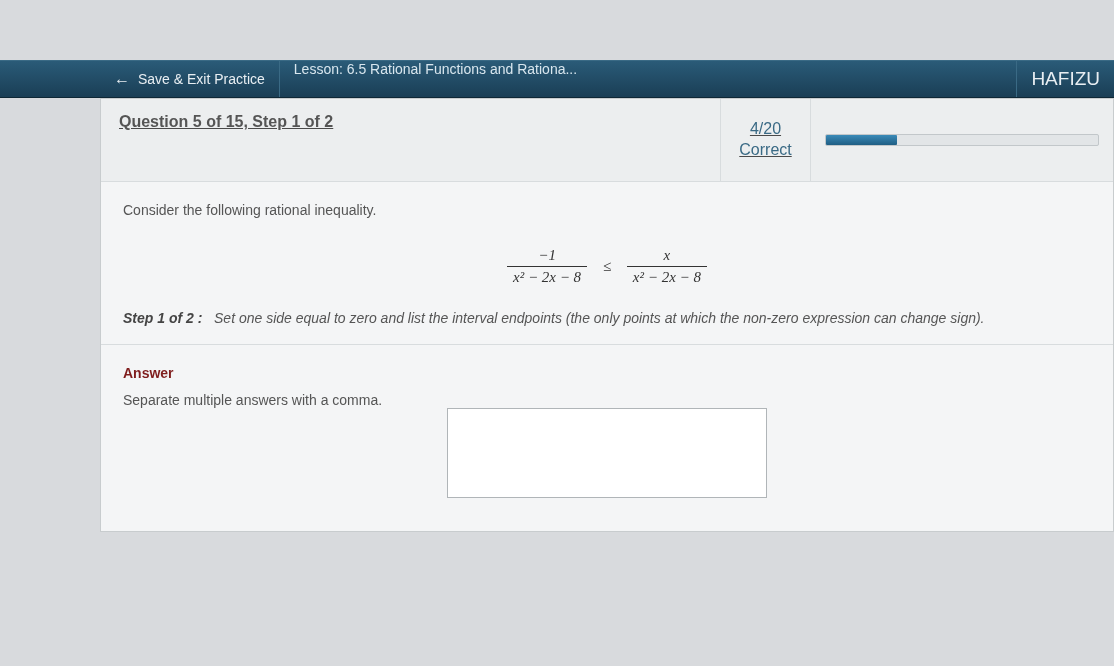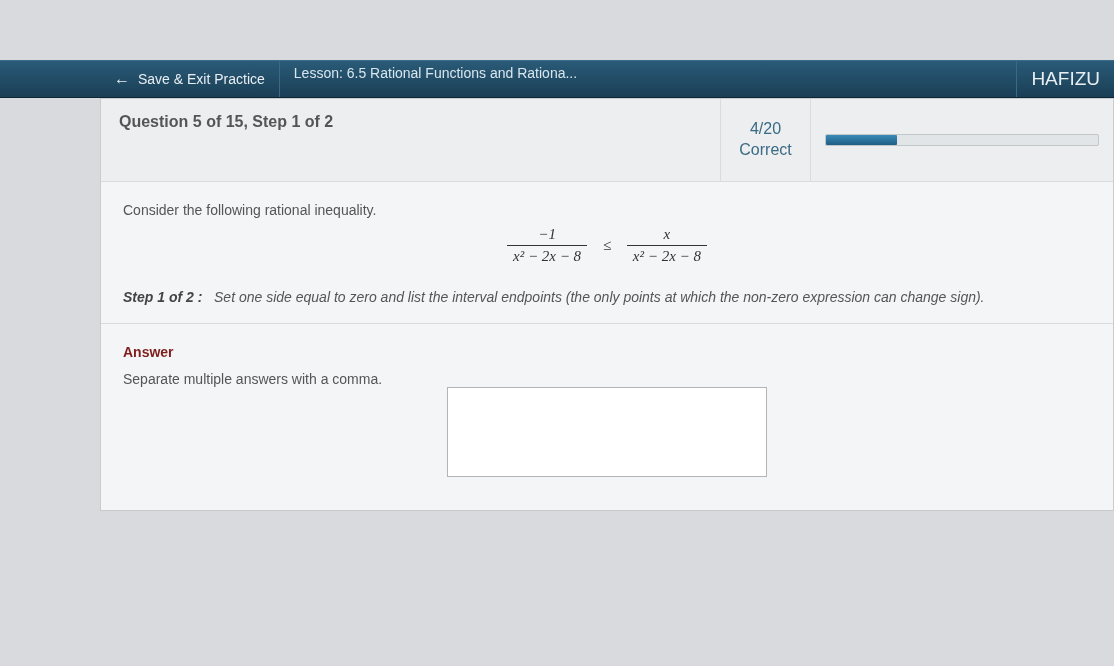--- a/index.html
+++ b/index.html
@@ -29,22 +29,22 @@
   .save-exit {
     display: flex;
     align-items: center;
     gap: 8px;
     padding: 0 14px;
     border-right: 1px solid #3a6a85;
     cursor: pointer;
   }
   .save-exit .arrow { font-size: 16px; line-height:1; }
   .lesson-title {
-    display:flex; align-items:flex-end;
-    padding: 16px 14px;
+    display:flex; align-items:flex-start;
+    padding: 0 14px;
     color:#d8e6ee;
     flex:1;
   }
   .user-cell {
     display:flex; align-items:center;
     padding: 0 14px;
     border-left:1px solid #3a6a85;
     color:#e8eef2;
     font-size:19px;
   }
@@ -53,20 +53,21 @@
     width: calc(100% - 100px);
     background: #f4f5f6;
     border:1px solid #c8ccce;
     color:#4a4a4a;
   }
   .question-header {
     display:flex;
     align-items:stretch;
     border-bottom:1px solid #d8dcde;
     background:#eceeef;
+    text-decoration:underline;
   }
   .q-title {
     flex:0 0 620px;
     padding:14px 18px;
     font-weight:600;
     color:#555;
     border-right:1px solid #d8dcde;
   }
   .score-box {
     width:90px;
@@ -94,21 +95,21 @@
     height:100%;
     background: linear-gradient(#3a8ab8,#1f5e84);
     border-radius:1px;
   }
   .question-body {
     padding:20px 22px 18px;
     border-bottom:1px solid #d8dcde;
     font-size:14px;
     color:#555;
   }
-  .prompt { margin-bottom: 8px; }
+  .prompt { margin-bottom: 29px; }
   .math-row {
     text-align:center;
     margin: 8px 0 24px;
     font-family: Georgia, "Times New Roman", serif;
     font-style: italic;
     font-size:15px;
     color:#333;
   }
   .frac { display:inline-block; vertical-align:middle; text-align:center; margin:0 4px;}
   .frac .num { display:block; padding:0 6px 2px; border-bottom:1px solid #333;}

